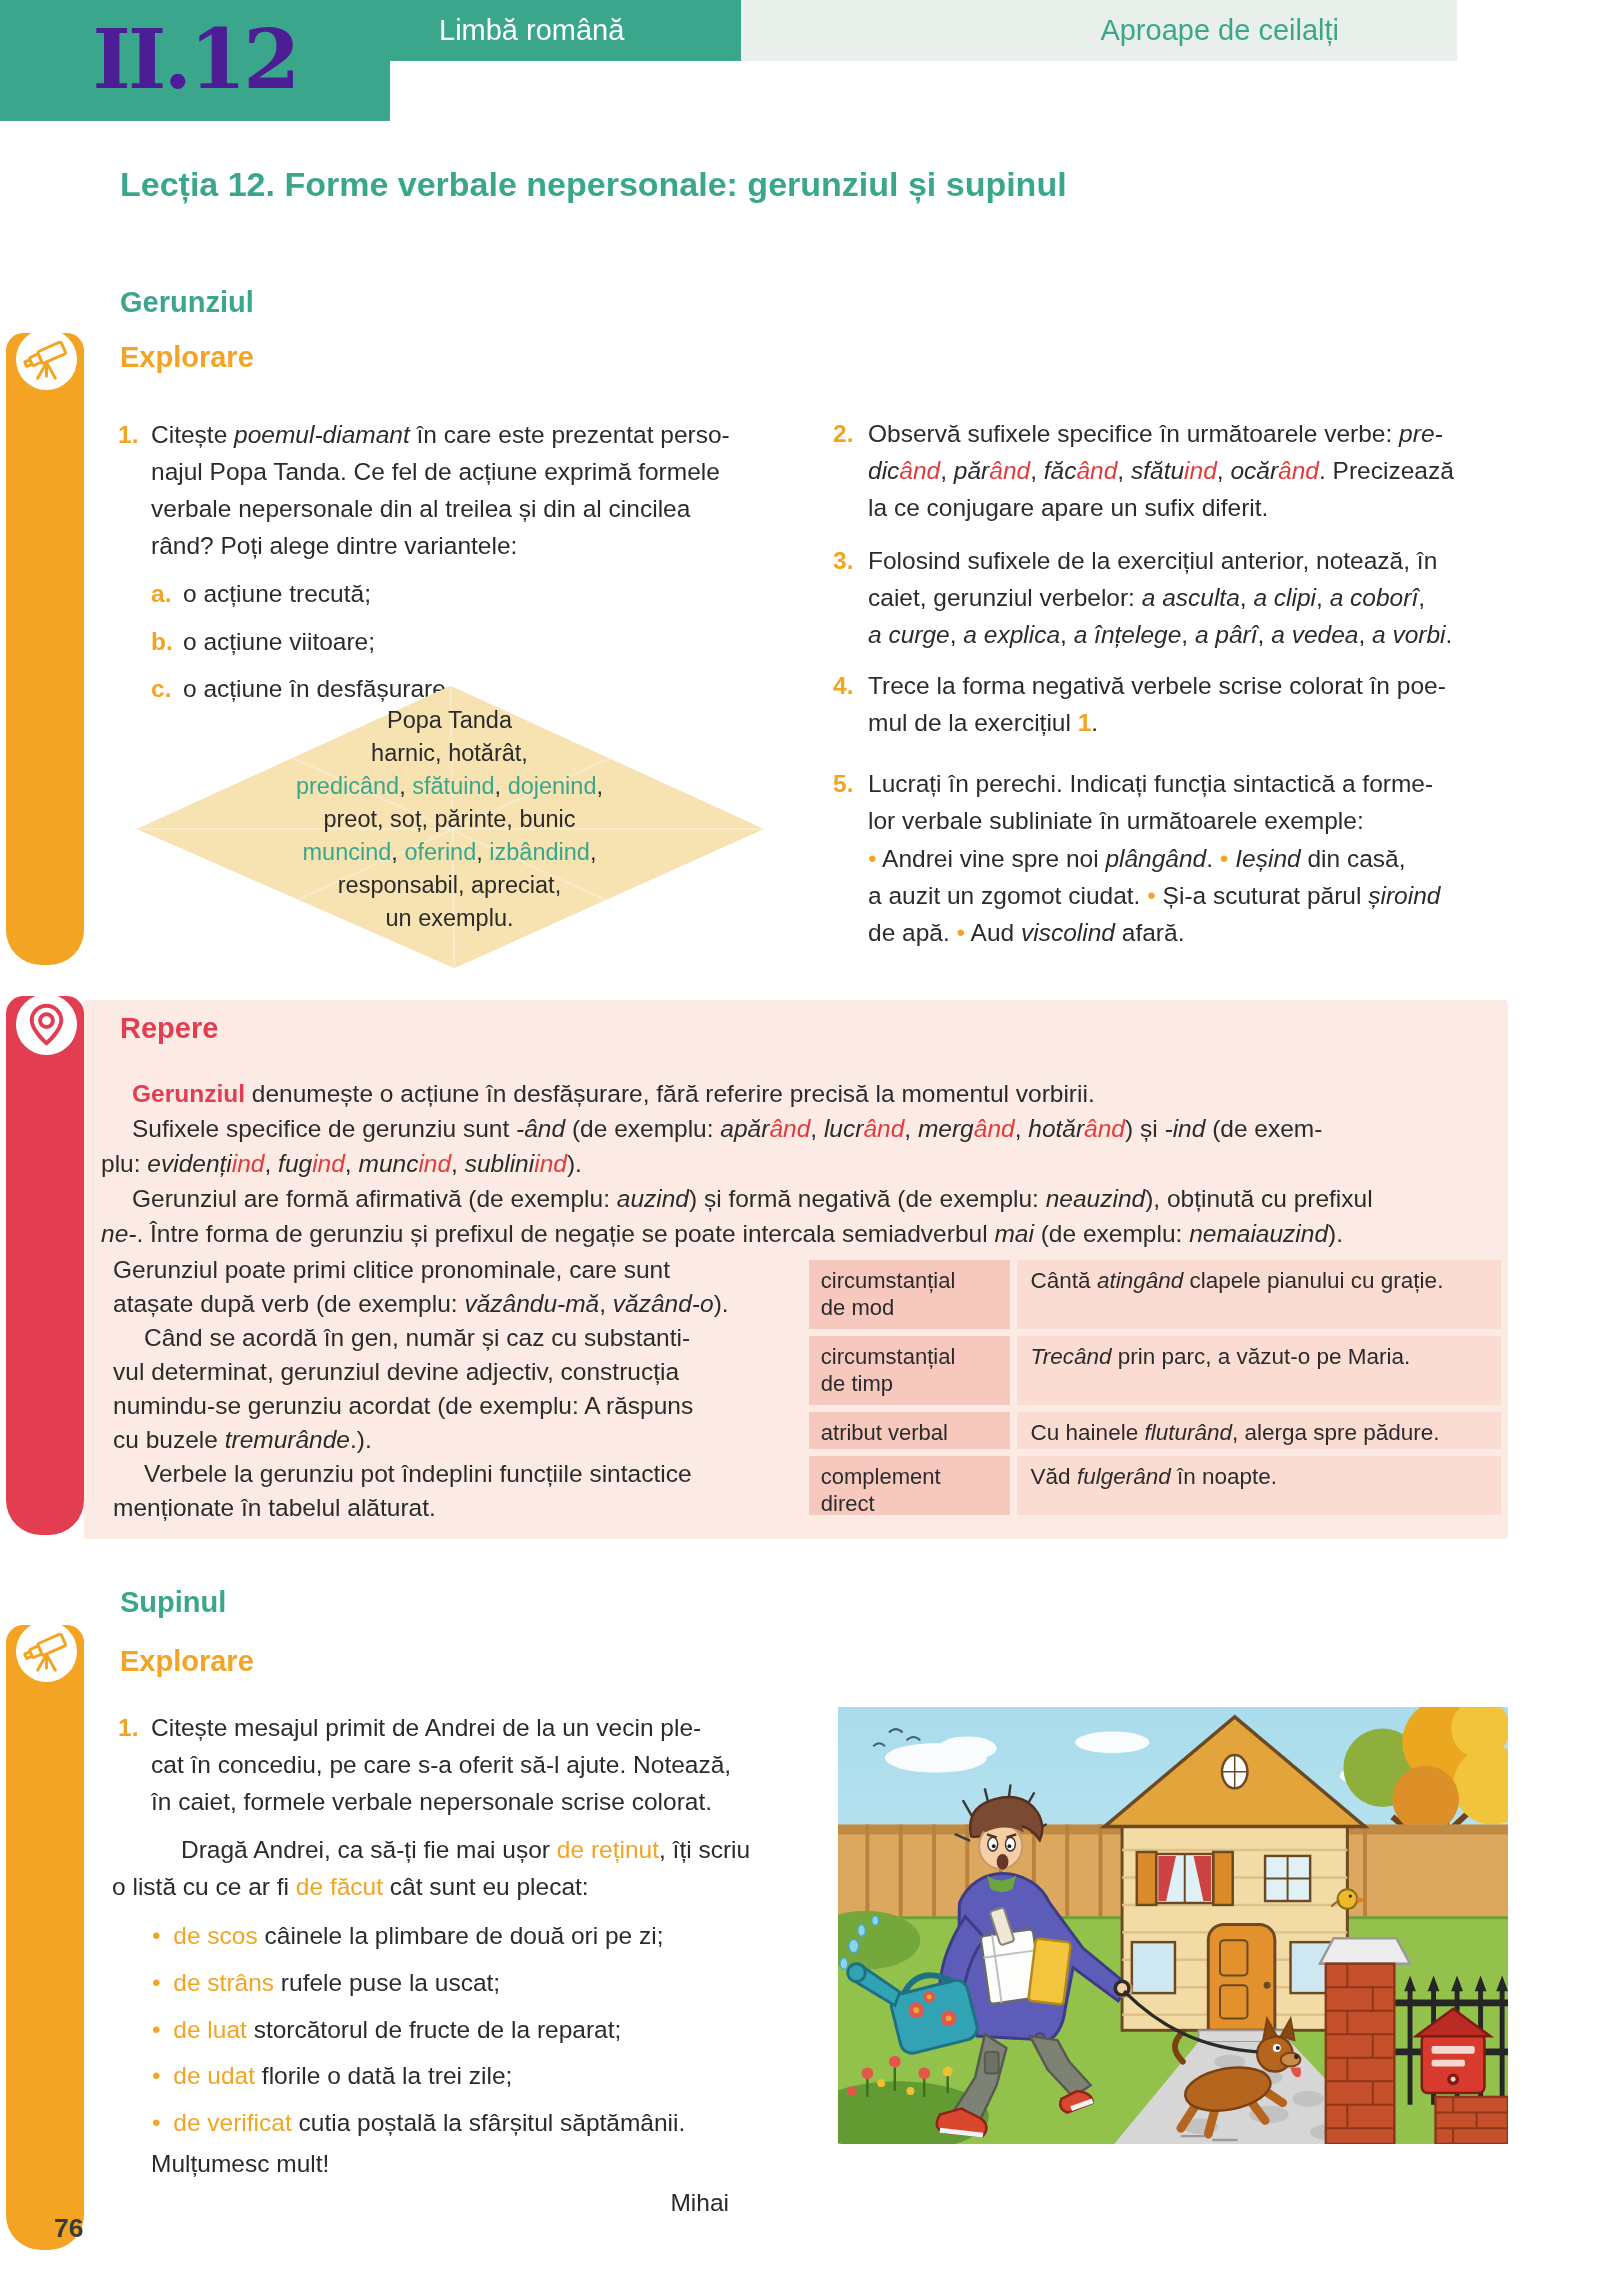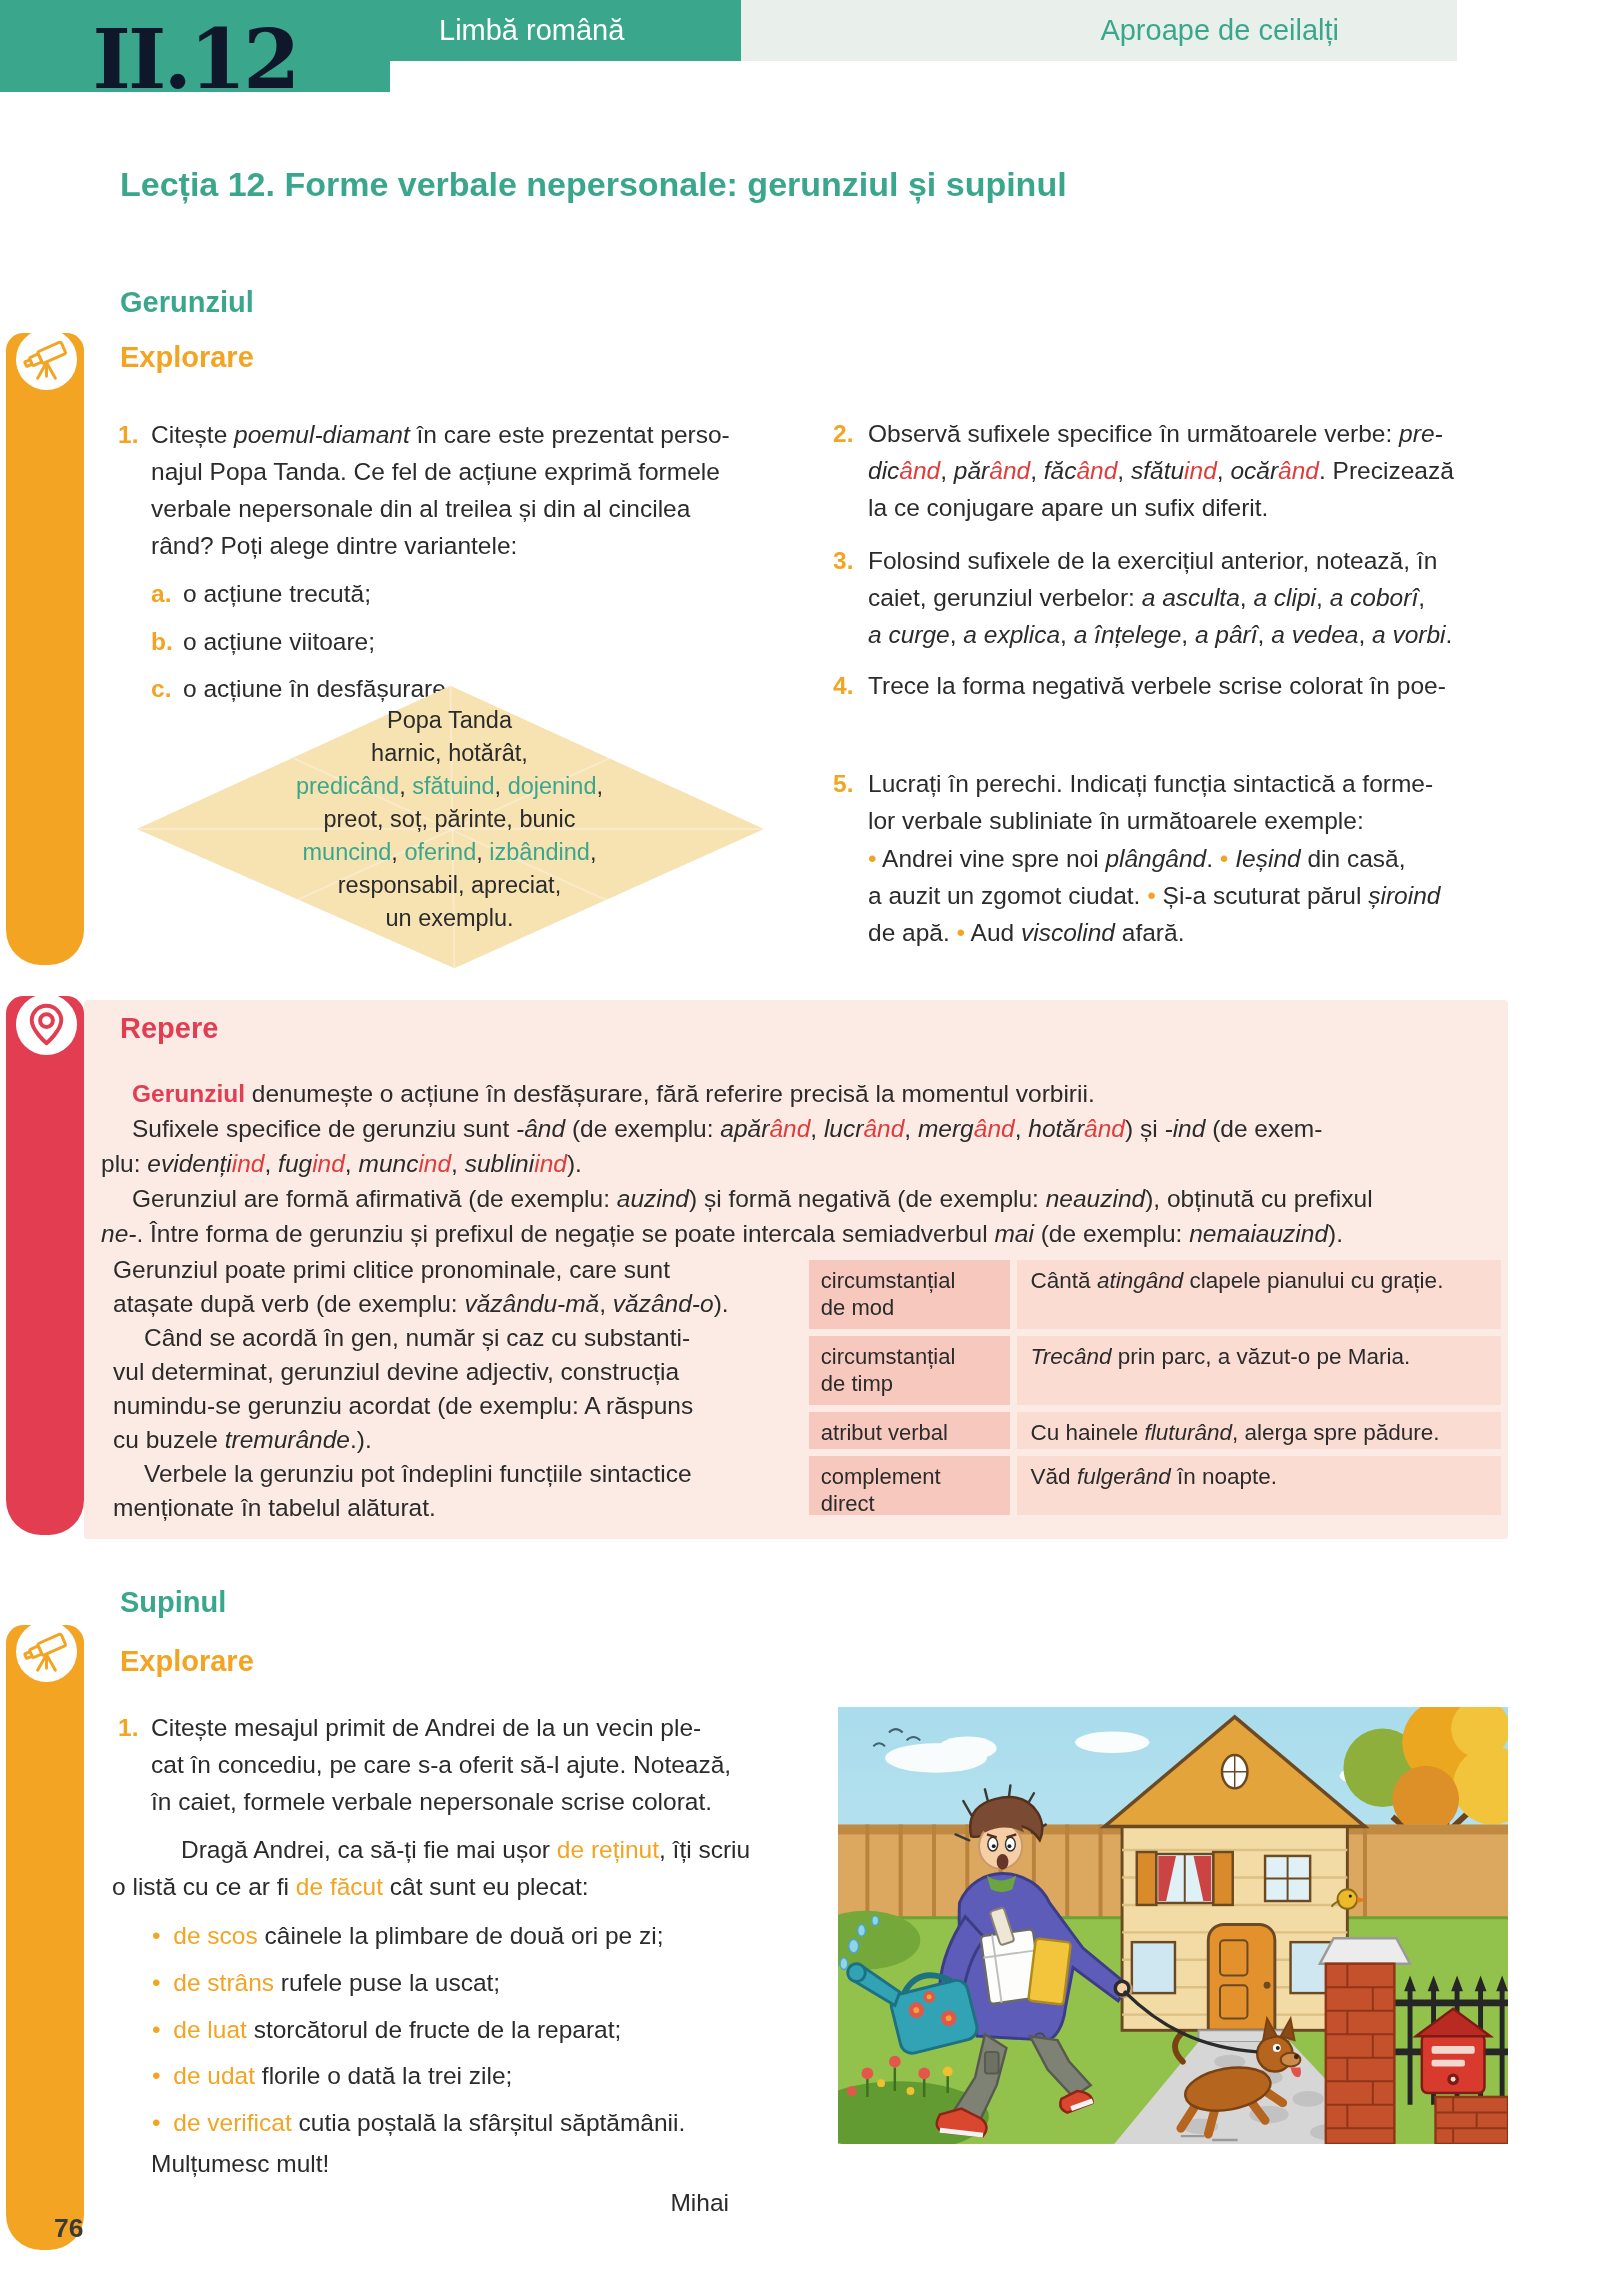--- a/index.html
+++ b/index.html
@@ -26,22 +26,22 @@
   .ind2{text-indent:69px}
   .s-i{font-style:italic}
   .s-ri{font-style:italic;color:var(--red2)}
   .s-rb{color:var(--red);font-weight:700}
   .s-t{color:var(--teal)}
   .s-o{color:var(--orange)}
   .s-ob{color:var(--orange);font-weight:700}
   .s-bul{color:var(--orange);margin-right:12.7px}
 
   .badge{
-    left:0;top:0;width:390px;height:92px;background:var(--teal);
-    color:#0f172a;text-align:center;line-height:118px;
+    left:0;top:0;width:390px;height:121px;background:var(--teal);
+    color:#4c1d95;text-align:center;line-height:118px;
     font-family:"DejaVu Serif","Liberation Serif",serif;
     font-weight:800;font-size:82px;letter-spacing:-2.9px;
   }
   .subject-tab{
     left:390px;top:0;width:351px;height:61px;background:var(--teal);
     color:#fff;font-size:29px;line-height:61px;padding-left:49px;
   }
   .collection-strip{
     left:741px;top:0;width:716px;height:61px;background:var(--strip);
     color:var(--teal);font-size:29px;line-height:61px;text-align:right;padding-right:118px;
@@ -165,20 +165,21 @@
   <div>
       <div class="ln"><span>Folosind sufixele de la exercițiul anterior, notează, în</span></div>
       <div class="ln"><span>caiet, gerunziul verbelor: </span><span class="s-i">a asculta</span><span>, </span><span class="s-i">a clipi</span><span>, </span><span class="s-i">a coborî</span><span>,</span></div>
       <div class="ln"><span class="s-i">a curge</span><span>, </span><span class="s-i">a explica</span><span>, </span><span class="s-i">a înțelege</span><span>, </span><span class="s-i">a pârî</span><span>, </span><span class="s-i">a vedea</span><span>, </span><span class="s-i">a vorbi</span><span>.</span></div>
     </div>
 </div>
 <div class="exercise ex-right" style="left:833px;top:667px;width:730px">
   <div class="num">4.</div>
   <div>
       <div class="ln"><span>Trece la forma negativă verbele scrise colorat în poe-</span></div>
+      <div class="ln"><span>mul de la exercițiul </span><span class="s-ob">1</span><span>.</span></div>
     </div>
 </div>
 <div class="exercise ex-right" style="left:833px;top:765px;width:730px">
   <div class="num">5.</div>
   <div>
     <div>
         <div class="ln"><span>Lucrați în perechi. Indicați funcția sintactică a forme-</span></div>
         <div class="ln"><span>lor verbale subliniate în următoarele exemple:</span></div>
       </div>
     <div style="margin-top:1px">

